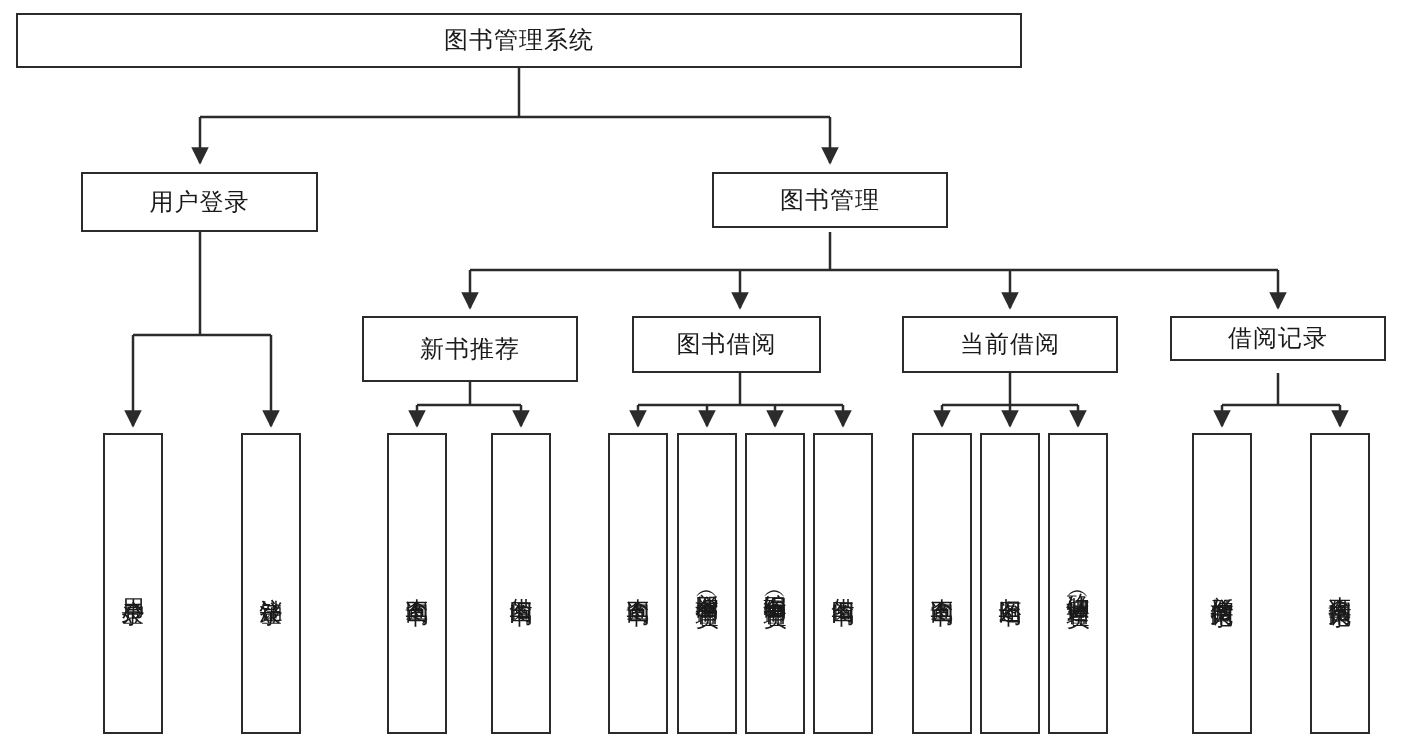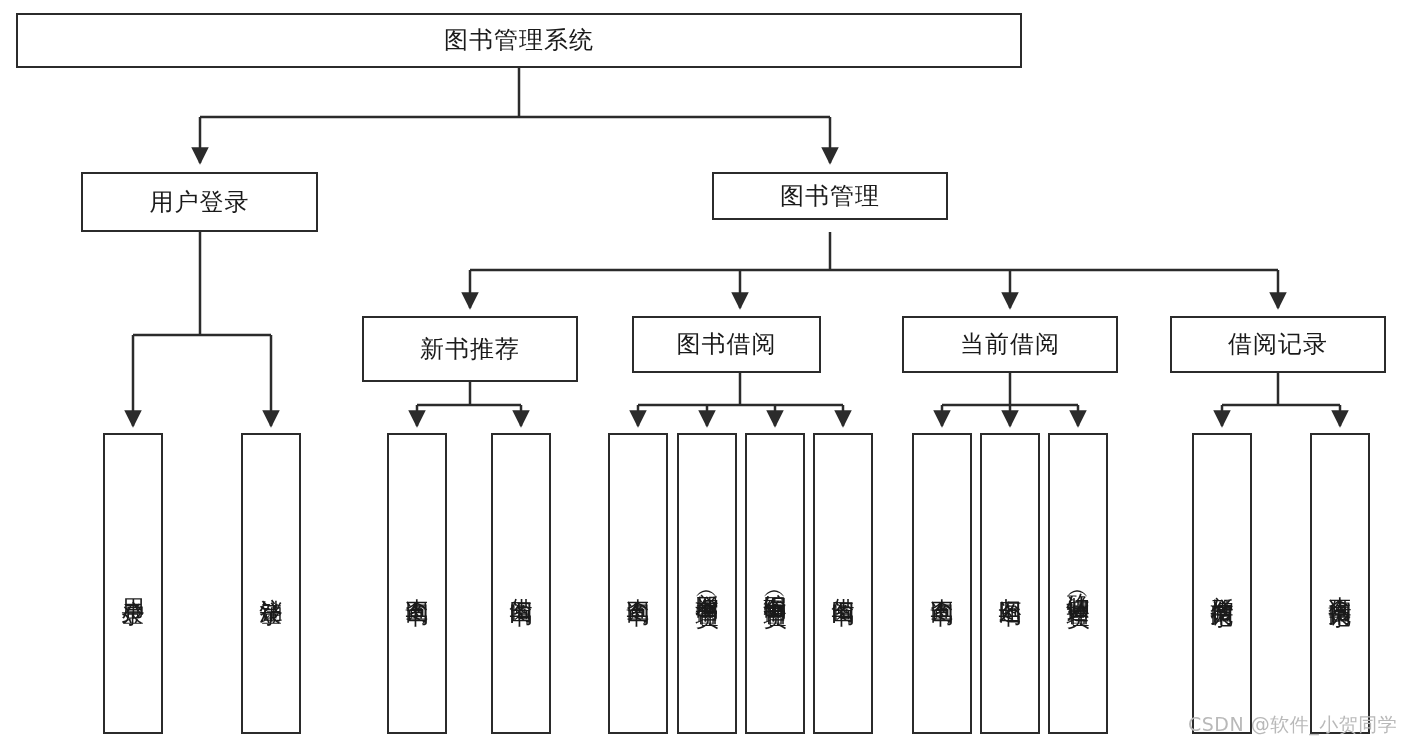--- a/index.html
+++ b/index.html
@@ -133,37 +133,37 @@
   </svg>
 
   <div class="node horiz" style="left:16px; top:13px; width:1006px; height:55px;font-family:Liberation Serif, serif;">
     <span>图书管理系统</span>
   </div>
 
   <div class="node horiz" style="left:81px; top:172px; width:237px; height:60px;">
     <span>用户登录</span>
   </div>
 
-  <div class="node horiz" style="left:712px; top:172px; width:236px; height:48px;">
+  <div class="node horiz" style="left:712px; top:172px; width:236px; height:56px;">
     <span>图书管理</span>
   </div>
 
   <div class="node horiz" style="left:362px; top:316px; width:216px; height:66px;">
     <span>新书推荐</span>
   </div>
 
   <div class="node horiz" style="left:632px; top:316px; width:189px; height:57px;">
     <span>图书借阅</span>
   </div>
 
   <div class="node horiz" style="left:902px; top:316px; width:216px; height:57px;">
     <span>当前借阅</span>
   </div>
 
-  <div class="node horiz" style="left:1170px; top:316px; width:216px; height:57px;">
+  <div class="node horiz" style="left:1170px; top:316px; width:216px; height:45px;">
     <span>借阅记录</span>
   </div>
 
   <div class="node vert" style="left:103px; top:433px; width:60px; height:301px;">
     <span class="vtext">用户登录</span>
   </div>
 
   <div class="node vert" style="left:241px; top:433px; width:60px; height:301px;">
     <span class="vtext">注销登录</span>
   </div>
@@ -205,15 +205,14 @@
   </div>
 
   <div class="node vert" style="left:1192px; top:433px; width:60px; height:301px;">
     <span class="vtext">新增借阅记录</span>
   </div>
 
   <div class="node vert" style="left:1310px; top:433px; width:60px; height:301px;">
     <span class="vtext">查询借阅记录</span>
   </div>
 
-  <div class="watermark">CSDN @软件_小贺同学</div>
 
 </div>
 
 </body></html>

